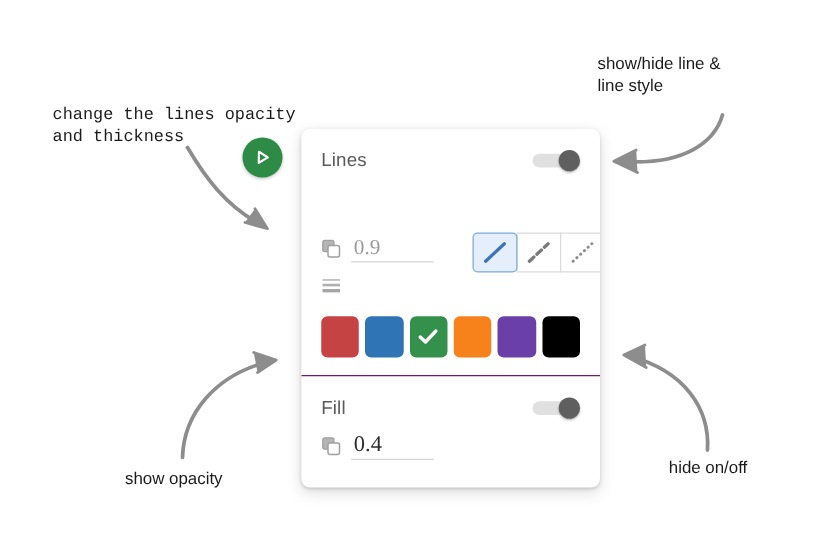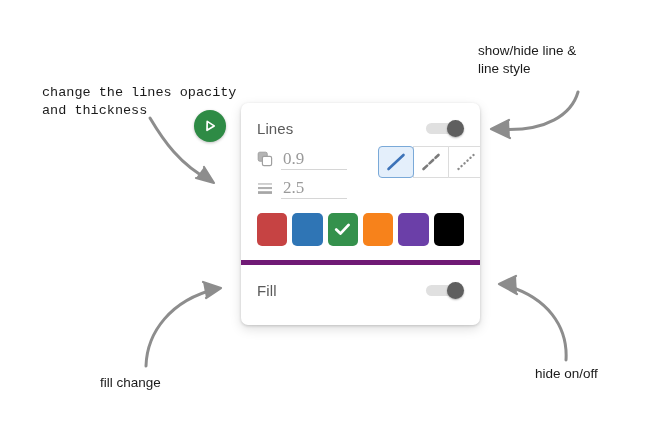--- a/index.html
+++ b/index.html
@@ -59,21 +59,21 @@
     width: 239px;
     background: #ffffff;
     border-radius: 7px;
     box-shadow: 0 1px 3px rgba(0,0,0,0.17), 0 4px 12px rgba(0,0,0,0.13);
     overflow: hidden;
   }
   .panel-section {
     padding: 12px 16px 14px 16px;
   }
   #fill-section {
-    border-top: 5px solid #701a75;
+    border-top: 1px solid #701a75;
     padding-bottom: 22px;
   }
 
   .section-head {
     display: flex;
     align-items: center;
     justify-content: space-between;
     height: 26px;
   }
   .section-title {
@@ -198,63 +198,60 @@
 
     <path d="M566,360 C568,327 548,297 504,285"></path>
     <path d="M516,276 L499,284 L517,294" fill="#8d8d8d" stroke="#8d8d8d" stroke-width="2.2"></path>
   </g>
 </svg>
 
 <div class="annotation-label" id="annot-lines-opacity">change the lines opacity
 and thickness</div>
 <div class="annotation-label" id="annot-show-hide">show/hide line &amp;
 line style</div>
-<div class="annotation-label" id="annot-fill-opacity">fill change</div>
+<div class="annotation-label" id="annot-fill-opacity">show opacity</div>
 <div class="annotation-label" id="annot-fill-onoff">hide on/off</div>
 
 <div id="play-badge">
   <svg width="16" height="16" viewBox="0 0 16 16">
     <path d="M5.2,3.4 L12.2,7.9 L5.0,12.3 Z" fill="none" stroke="#ffffff" stroke-width="1.7" stroke-linejoin="round"></path>
   </svg>
 </div>
 
 <div id="settings-panel">
 
   <div class="panel-section" id="lines-section">
 
     <div class="section-head">
       <span class="section-title">Lines</span>
       <div class="toggle">
         <span class="toggle-track"></span>
         <span class="toggle-knob"></span>
       </div>
     </div>
 
-    <div style="white-space:nowrap;">
+    <div style="white-space:nowrap;margin-top:40px;">
       <div class="controls-col">
 
         <div class="value-row">
           <svg class="value-icon" viewBox="0 0 16 16">
             <rect x="1.2" y="1.2" width="9" height="9" rx="1.6" fill="#b4b4b4" stroke="#a0a0a0" stroke-width="1"></rect>
             <rect x="5.4" y="5.4" width="9.2" height="9.2" rx="1.6" fill="#ffffff" stroke="#a0a0a0" stroke-width="1.2"></rect>
           </svg>
           <span class="value-field">
             <span class="value-text">0.9</span>
           </span>
         </div>
 
         <div class="value-row">
           <svg class="value-icon" viewBox="0 0 16 16">
             <rect x="1" y="3.2" width="14" height="1.5" fill="#c2c2c2"></rect>
             <rect x="1" y="7.0" width="14" height="2.1" fill="#b0b0b0"></rect>
             <rect x="1" y="11.2" width="14" height="2.7" fill="#a6a6a6"></rect>
           </svg>
-          <span class="value-field">
-            <span class="value-text">2.5</span>
-          </span>
         </div>
 
       </div>
 
       <div id="line-style-group">
 
         <div class="style-btn selected">
           <svg width="22" height="22" viewBox="0 0 22 22">
             <line x1="3.5" y1="18" x2="18.5" y2="4" stroke="#3d73b8" stroke-width="2.6" stroke-linecap="round"></line>
           </svg>
@@ -299,15 +296,24 @@
   <div class="panel-section" id="fill-section">
 
     <div class="section-head">
       <span class="section-title">Fill</span>
       <div class="toggle">
         <span class="toggle-track"></span>
         <span class="toggle-knob"></span>
       </div>
     </div>
 
+    <div class="value-row">
+      <svg class="value-icon" viewBox="0 0 16 16">
+        <rect x="1.2" y="1.2" width="9" height="9" rx="1.6" fill="#b4b4b4" stroke="#a0a0a0" stroke-width="1"></rect>
+        <rect x="5.4" y="5.4" width="9.2" height="9.2" rx="1.6" fill="#ffffff" stroke="#a0a0a0" stroke-width="1.2"></rect>
+      </svg>
+      <span class="value-field">
+        <span class="value-text strong">0.4</span>
+      </span>
+    </div>
 
   </div>
 </div>
 
 </body></html>

